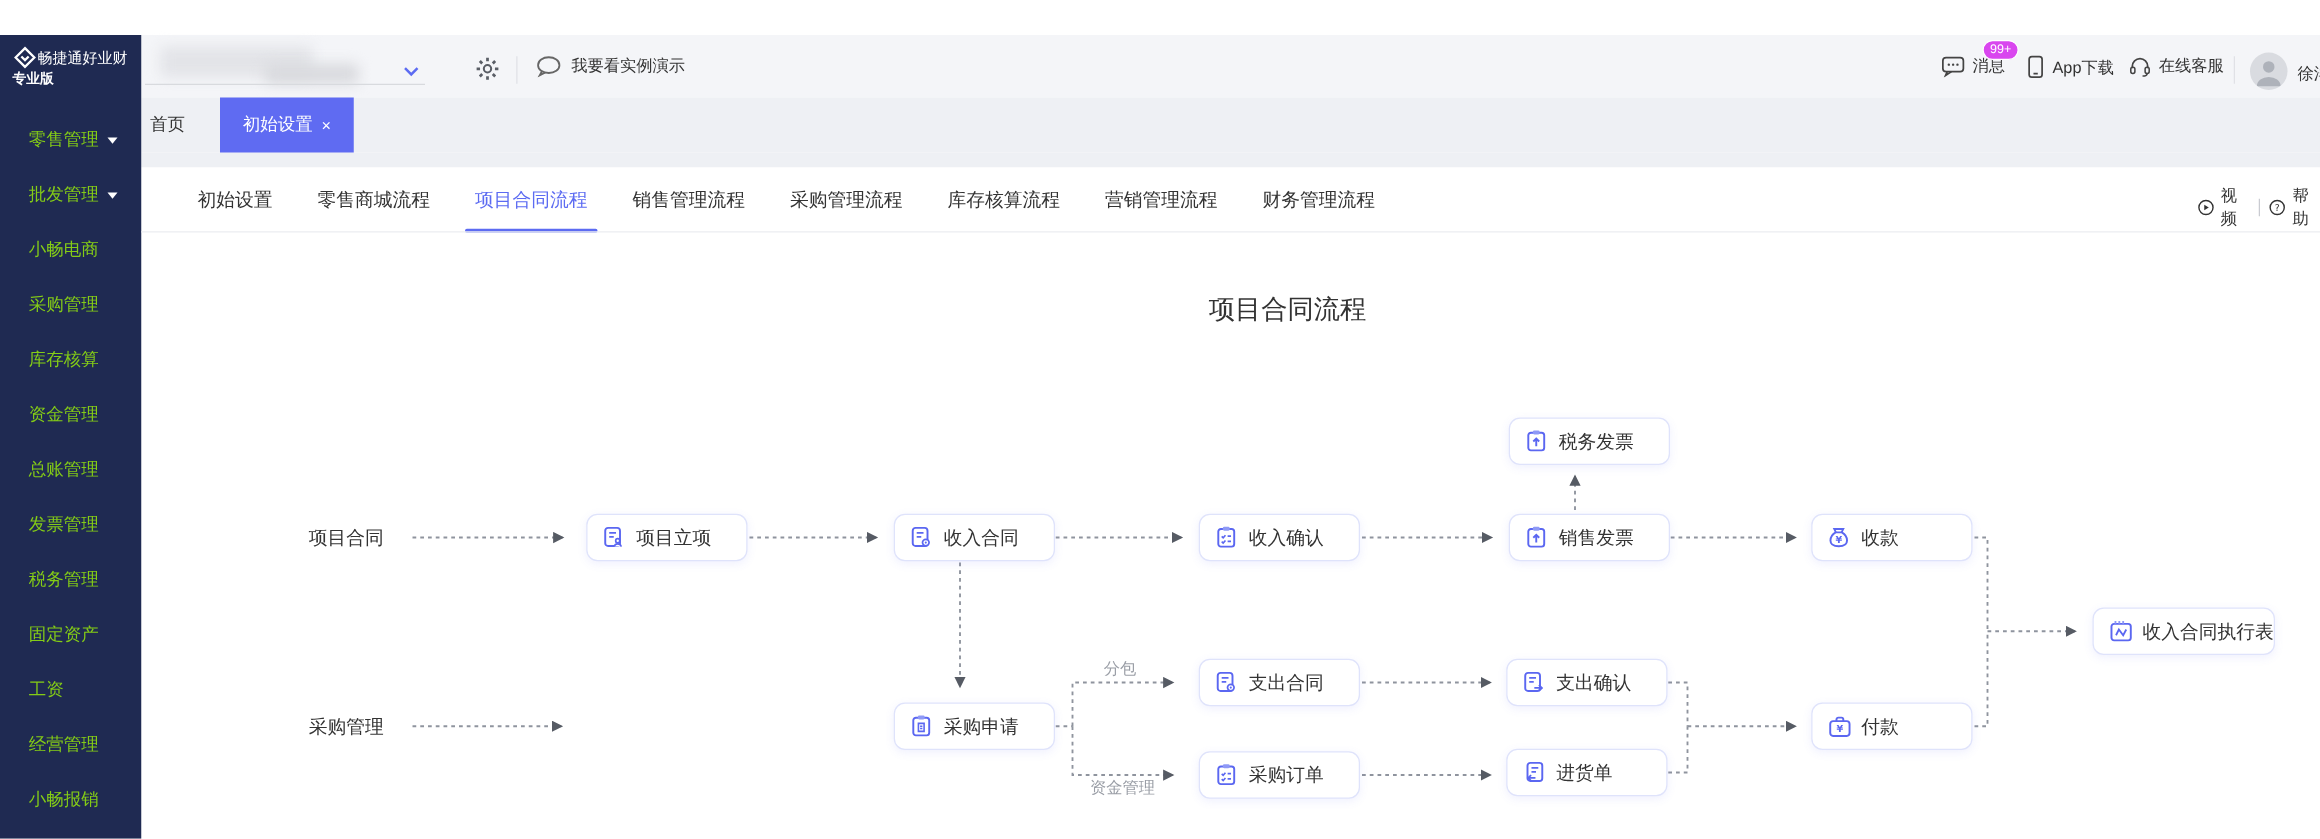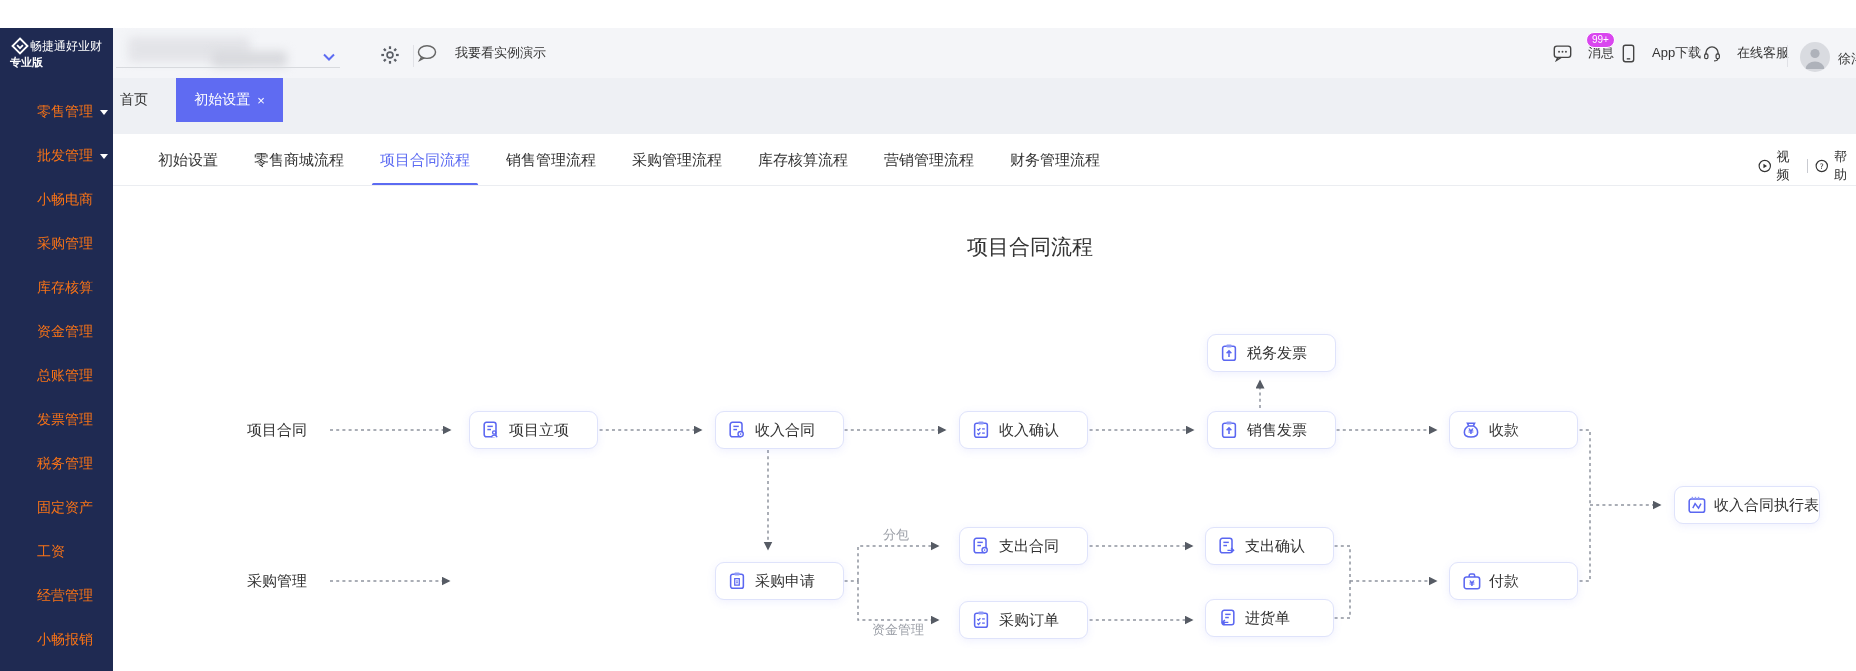--- a/index.html
+++ b/index.html
@@ -16,34 +16,34 @@
   .tabrow{left:113px;top:78px;width:1743px;height:44px;background:#eef0f4;}
   .graygap{left:113px;top:122px;width:1743px;height:12px;background:#eef0f4;}
   .card{left:113px;top:134px;width:1743px;height:537px;background:#fff;}
 
   
   .sidebar{left:0;top:28px;width:113px;height:643px;background:#1f2a52;color:#fff;}
   .brandrow{position:absolute;left:10px;top:8px;display:flex;align-items:center;gap:0;white-space:nowrap;}
   .brandname{font-size:12px;color:#fff;}
   .edition{position:absolute;left:10px;top:27px;font-size:11px;font-weight:bold;color:#fff;}
   .menu{position:absolute;left:0;top:62px;width:113px;}
-  .mitem{height:44px;display:flex;align-items:center;padding-left:37px;font-size:14px;color:#f97316;cursor:pointer;}
+  .mitem{height:44px;display:flex;align-items:center;padding-left:23px;font-size:14px;color:#84cc16;cursor:pointer;}
   .caret{width:0;height:0;border-left:4.5px solid transparent;border-right:4.5px solid transparent;border-top:5px solid #fff;margin-left:7px;}
 
   
   .blur1{left:128px;top:37px;width:122px;height:25px;background:#e3e4e8;border-radius:4px;filter:blur(5px);}
   .blur2{left:212px;top:51px;width:75px;height:16px;background:#d9dade;border-radius:4px;filter:blur(5px);}
   .selline{left:116px;top:67px;width:224px;height:1px;background:#d8dade;}
   .hicon{display:inline-flex;align-items:center;}
   .chev{left:320px;top:48px;}
   .gear{left:379px;top:44px;}
   .vdiv{width:1px;height:22px;background:#e0e1e6;}
   .vdiv1{left:413px;top:45px;}
-  .demo{left:416px;top:44px;display:flex;align-items:center;gap:17px;font-size:13px;color:#333;cursor:pointer;}
-  .tr-group{top:44px;display:flex;align-items:flex-start;gap:16px;font-size:13px;color:#333;cursor:pointer;}
+  .demo{left:428px;top:44px;display:flex;align-items:center;gap:7px;font-size:13px;color:#333;cursor:pointer;}
+  .tr-group{top:44px;display:flex;align-items:flex-end;gap:6px;font-size:13px;color:#333;cursor:pointer;}
   .g-msg{left:1553px;}
   .g-app{left:1621px;}
   .g-svc{left:1703px;}
   .vdiv2{left:1787px;top:45px;}
   .badge{left:1586px;top:32px;background:#d946ef;color:#fff;font-size:10px;line-height:14px;padding:0 5px;border-radius:8px;border:1px solid #fff;}
   .avatar{left:1800px;top:42px;width:30px;height:30px;border-radius:50%;background:#d9dbe0;overflow:hidden;}
   .uname{left:1838px;top:50px;font-size:13px;color:#333;white-space:nowrap;}
 
   
   .tab-home{left:120px;top:78px;width:56px;height:44px;display:flex;align-items:center;justify-content:flex-start;font-size:14px;color:#333;cursor:pointer;}

